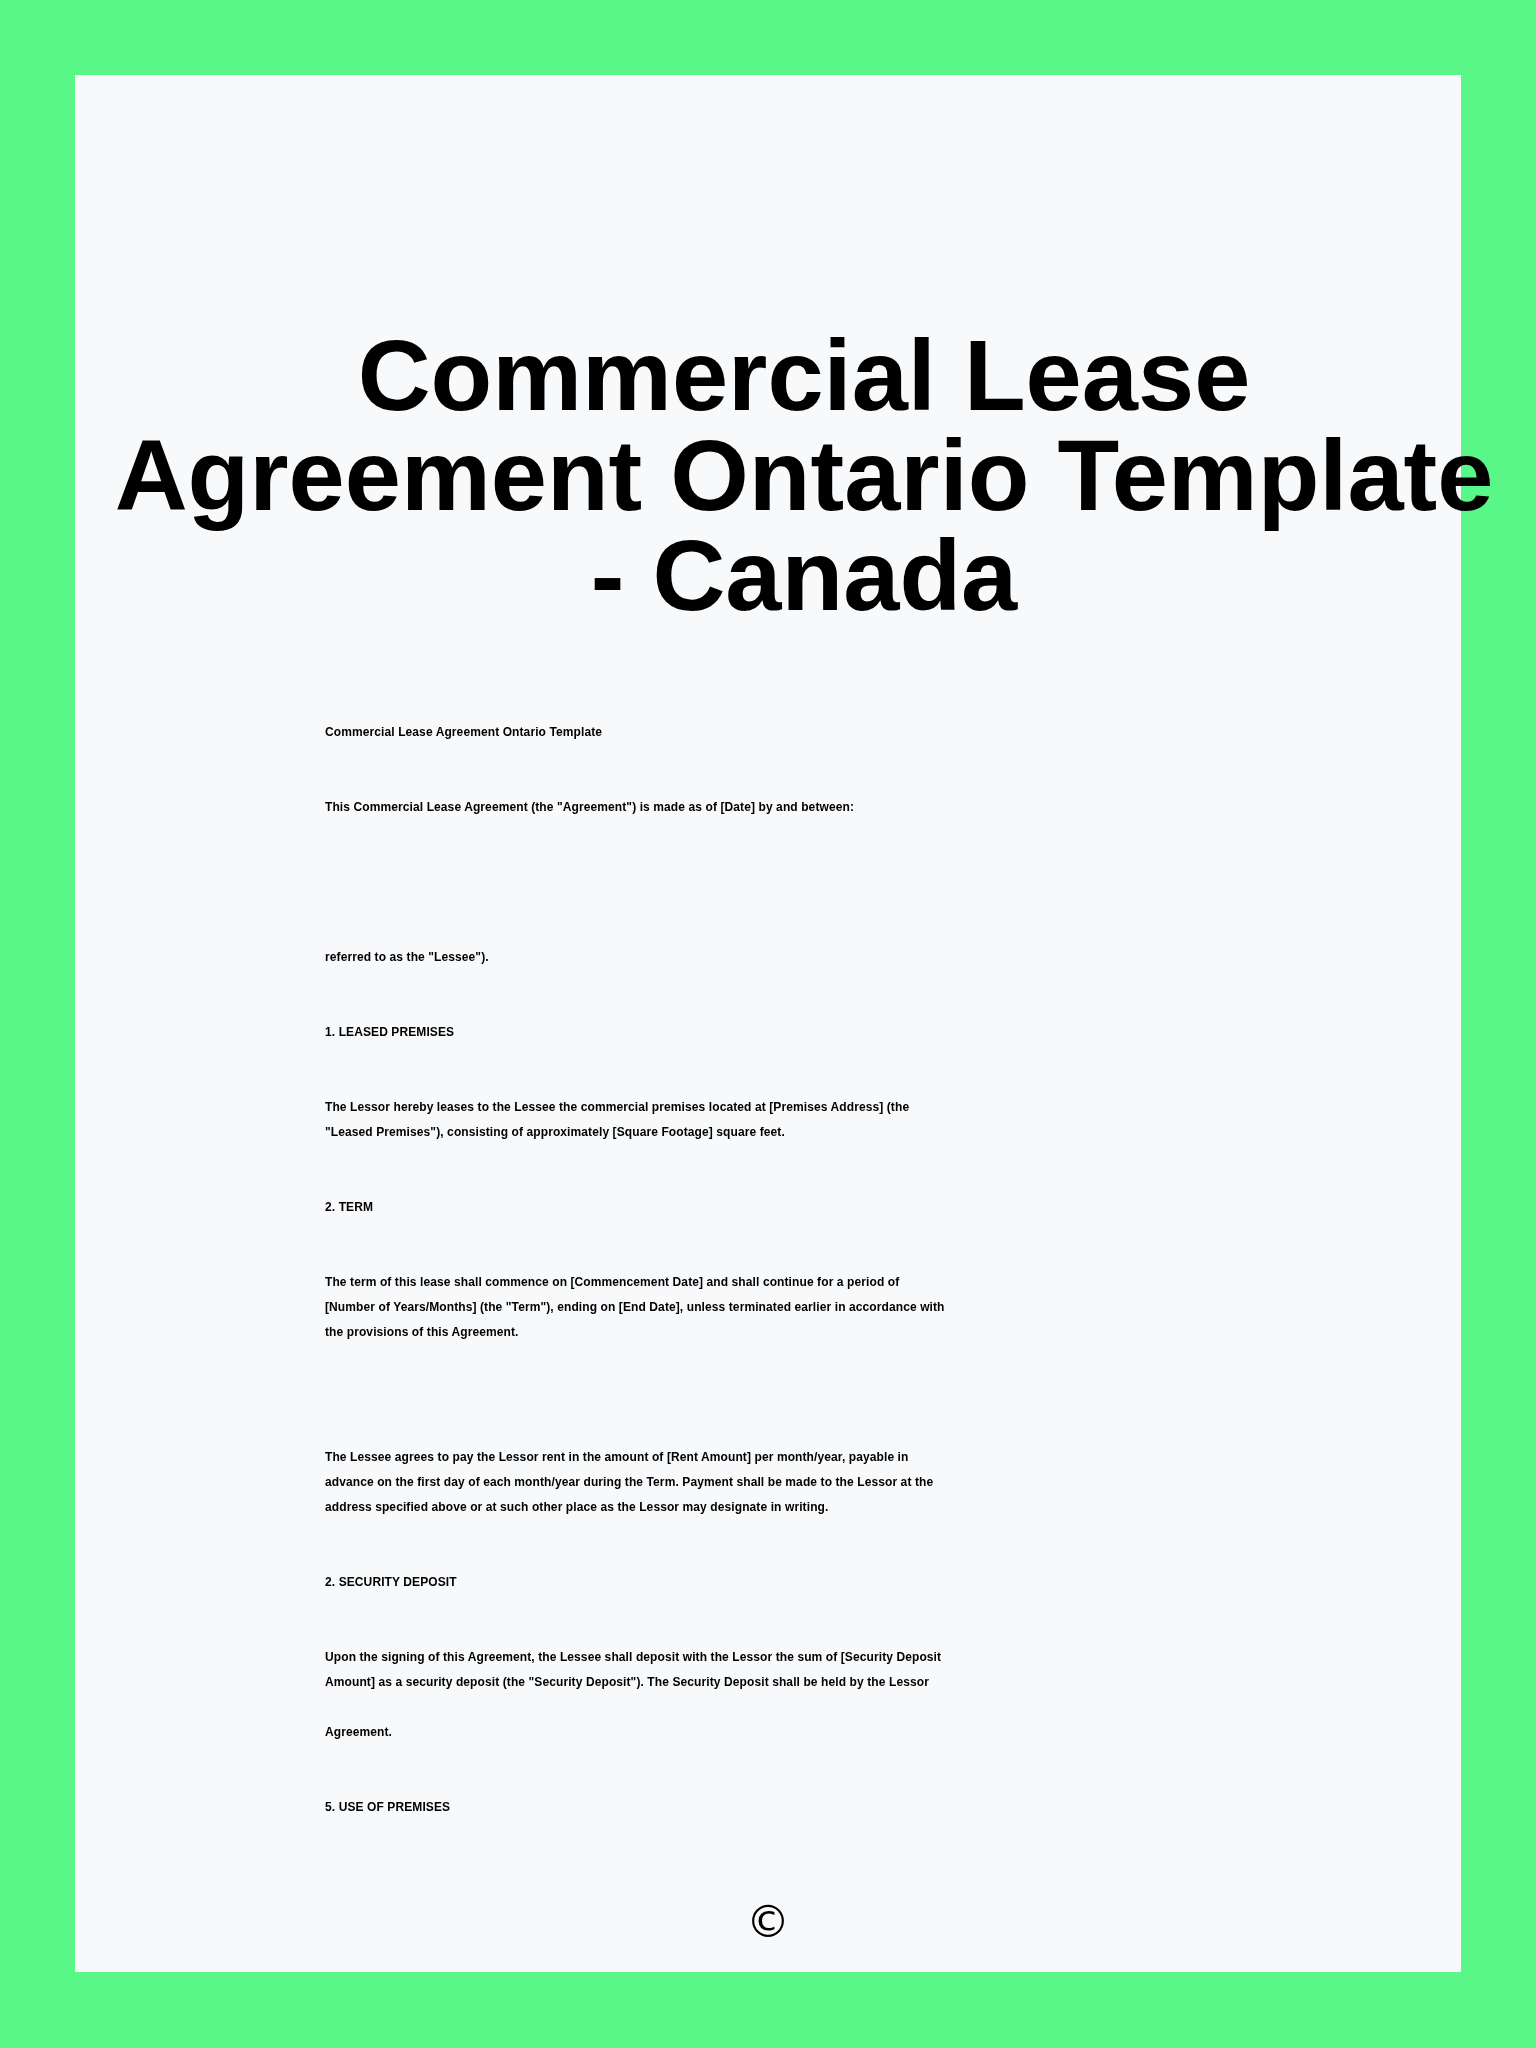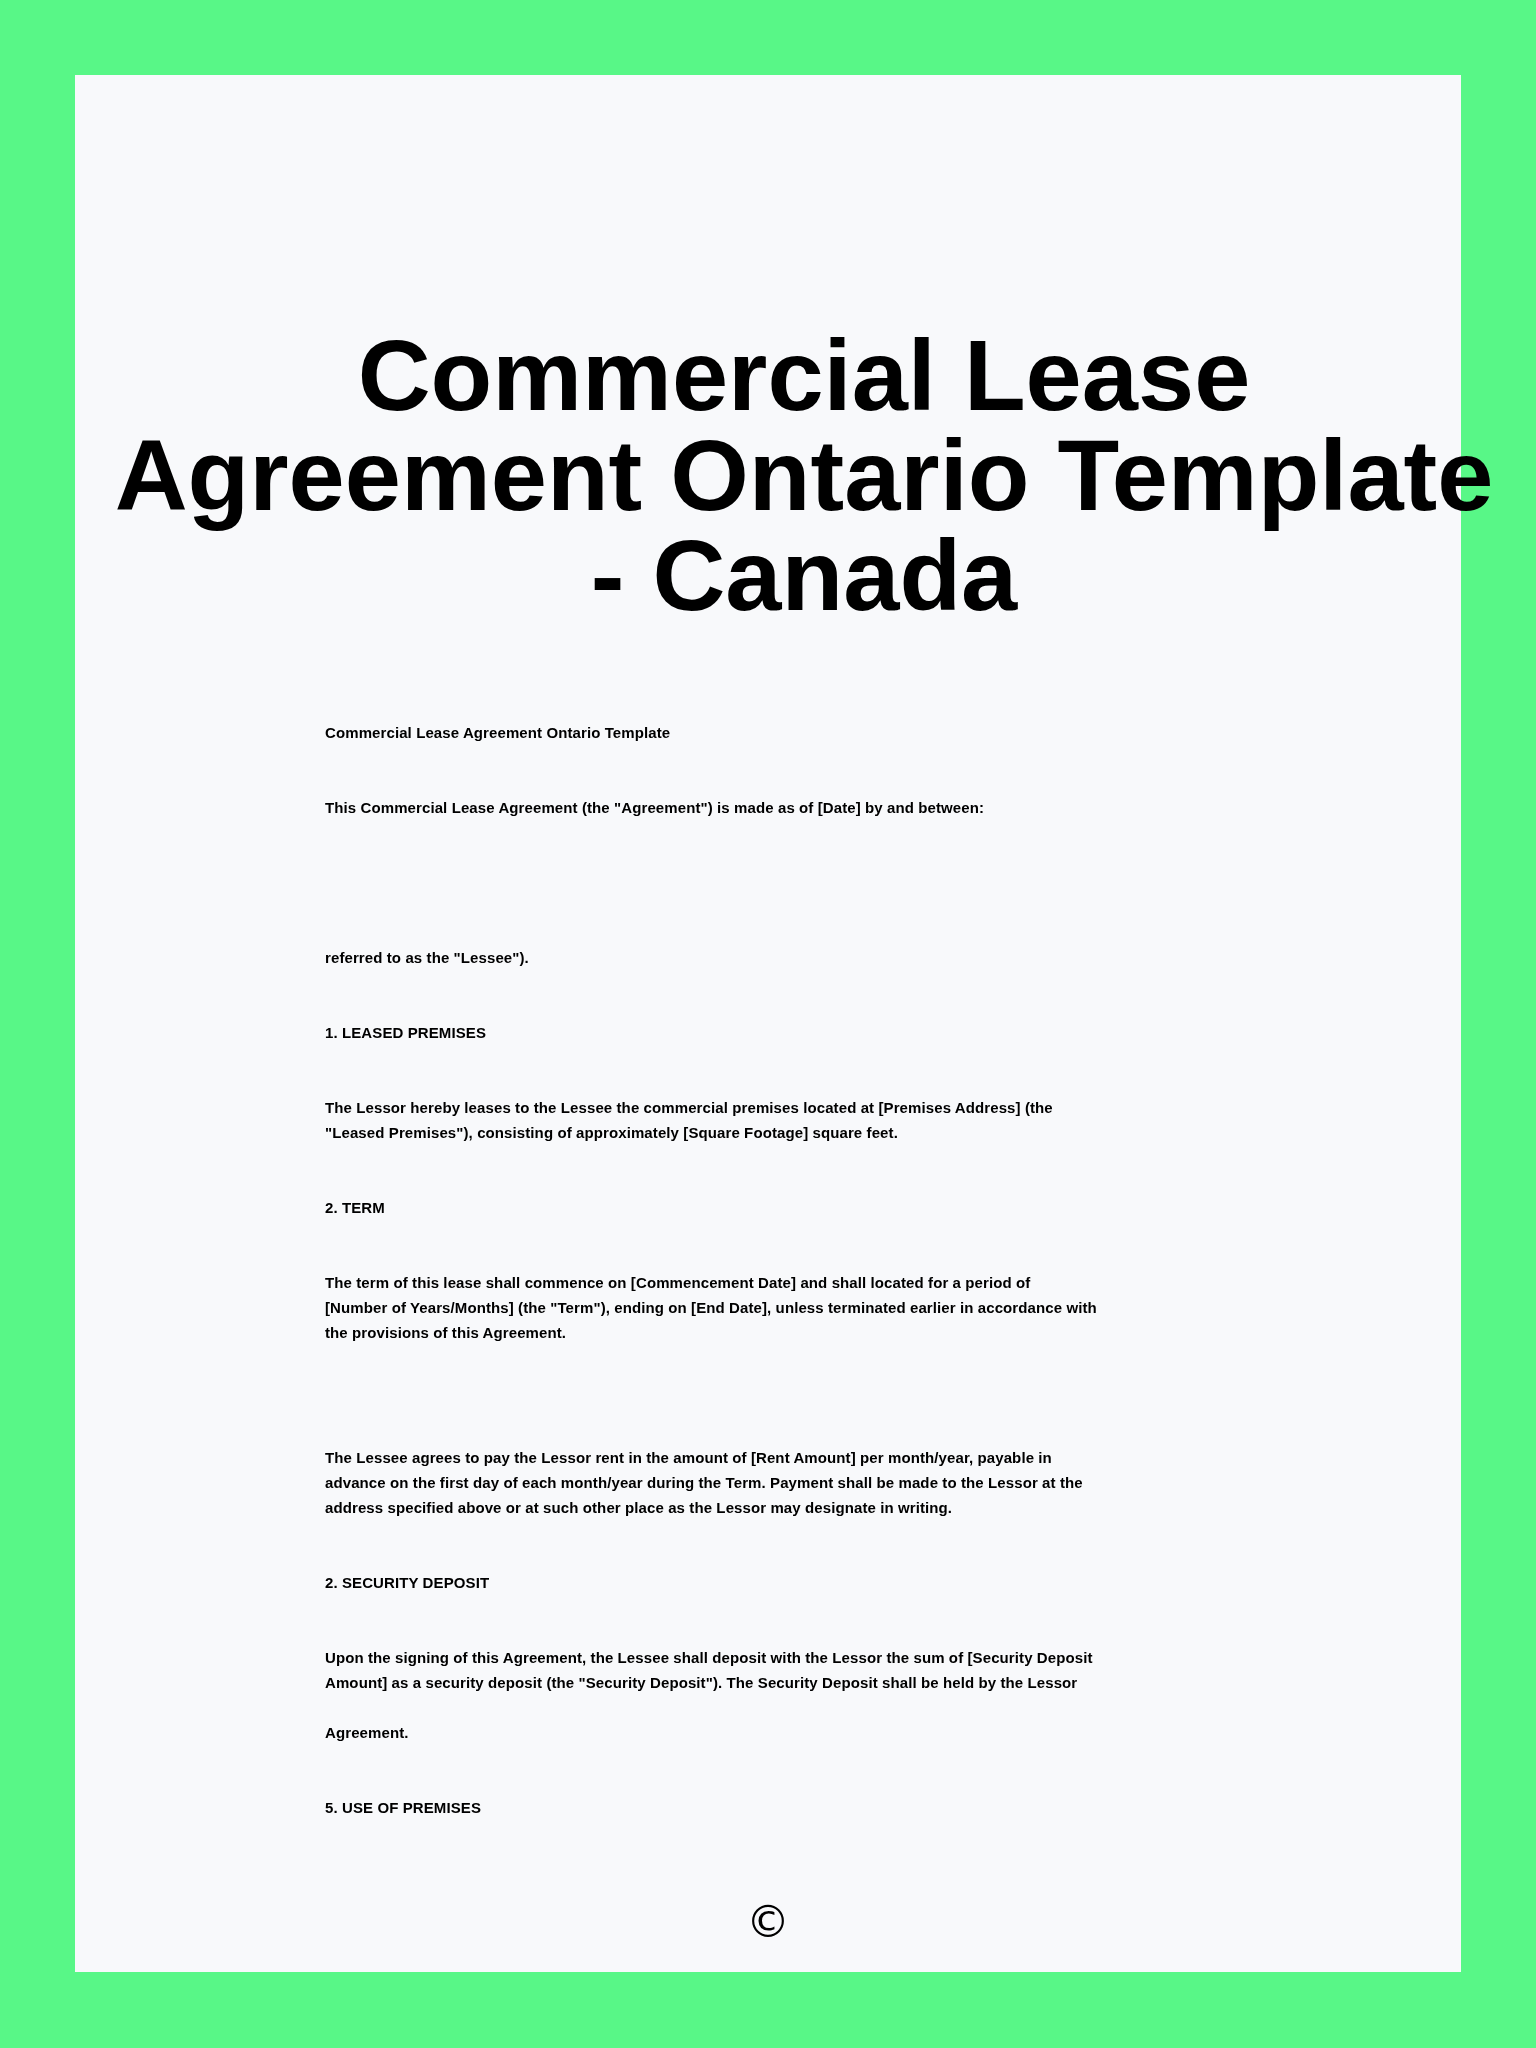--- a/index.html
+++ b/index.html
@@ -30,21 +30,21 @@
     padding-left: 36px;
   }
   .body {
     position: absolute;
     left: 250px; top: 645px;
     width: 1040px;
   }
   .body p {
     margin: 0;
     font-weight: bold;
-    font-size: 15px;
+    font-size: 12px;
     line-height: 25px;
     letter-spacing: 0.1px;
   }
   .gap { height: 50px; }
   .copyright {
     position: absolute;
     left: 0; width: 100%;
     top: 1900px;
     text-align: center;
     font-size: 44px;
@@ -76,21 +76,21 @@
     <p>1. LEASED PREMISES</p>
     <div class="gap"></div>
     <p>
       <span>The Lessor hereby leases to the Lessee the commercial premises located at [Premises Address] (the</span><br>
       <span>"Leased Premises"), consisting of approximately [Square Footage] square feet.</span>
     </p>
     <div class="gap"></div>
     <p>2. TERM</p>
     <div class="gap"></div>
     <p>
-      <span>The term of this lease shall commence on [Commencement Date] and shall located for a period of</span><br>
+      <span>The term of this lease shall commence on [Commencement Date] and shall continue for a period of</span><br>
       <span>[Number of Years/Months] (the "Term"), ending on [End Date], unless terminated earlier in accordance with</span><br>
       <span>the provisions of this Agreement.</span>
     </p>
     <div class="gap"></div>
     <div class="gap"></div>
     <p>
       <span>The Lessee agrees to pay the Lessor rent in the amount of [Rent Amount] per month/year, payable in</span><br>
       <span>advance on the first day of each month/year during the Term. Payment shall be made to the Lessor at the</span><br>
       <span>address specified above or at such other place as the Lessor may designate in writing.</span>
     </p>

